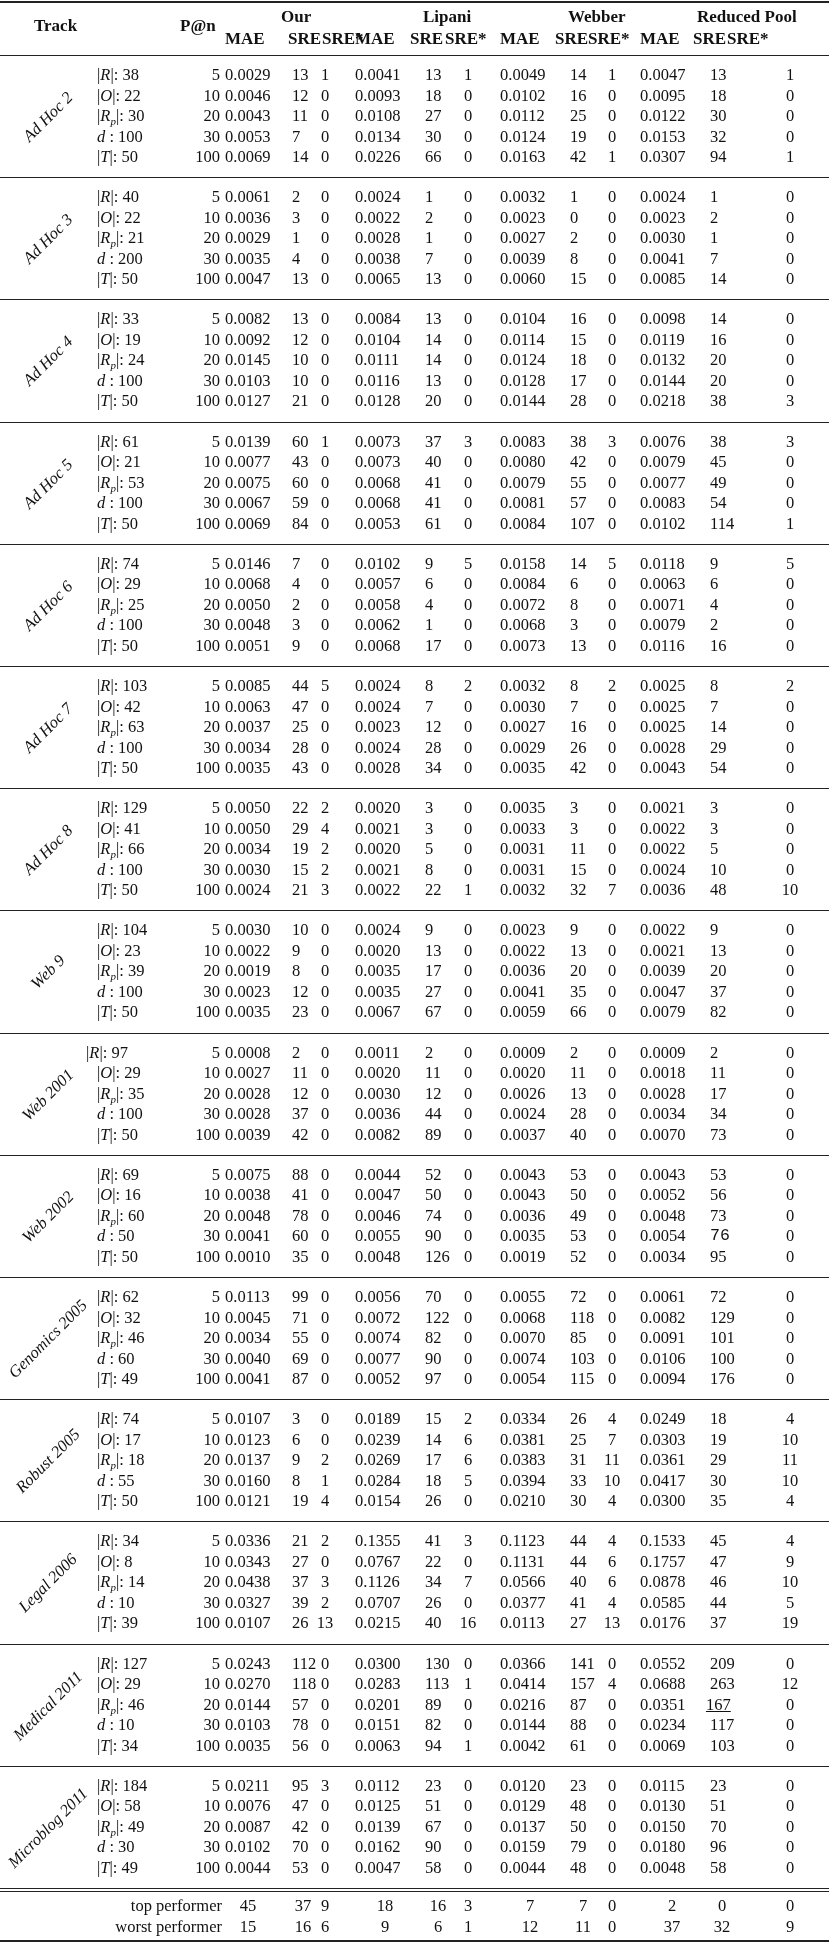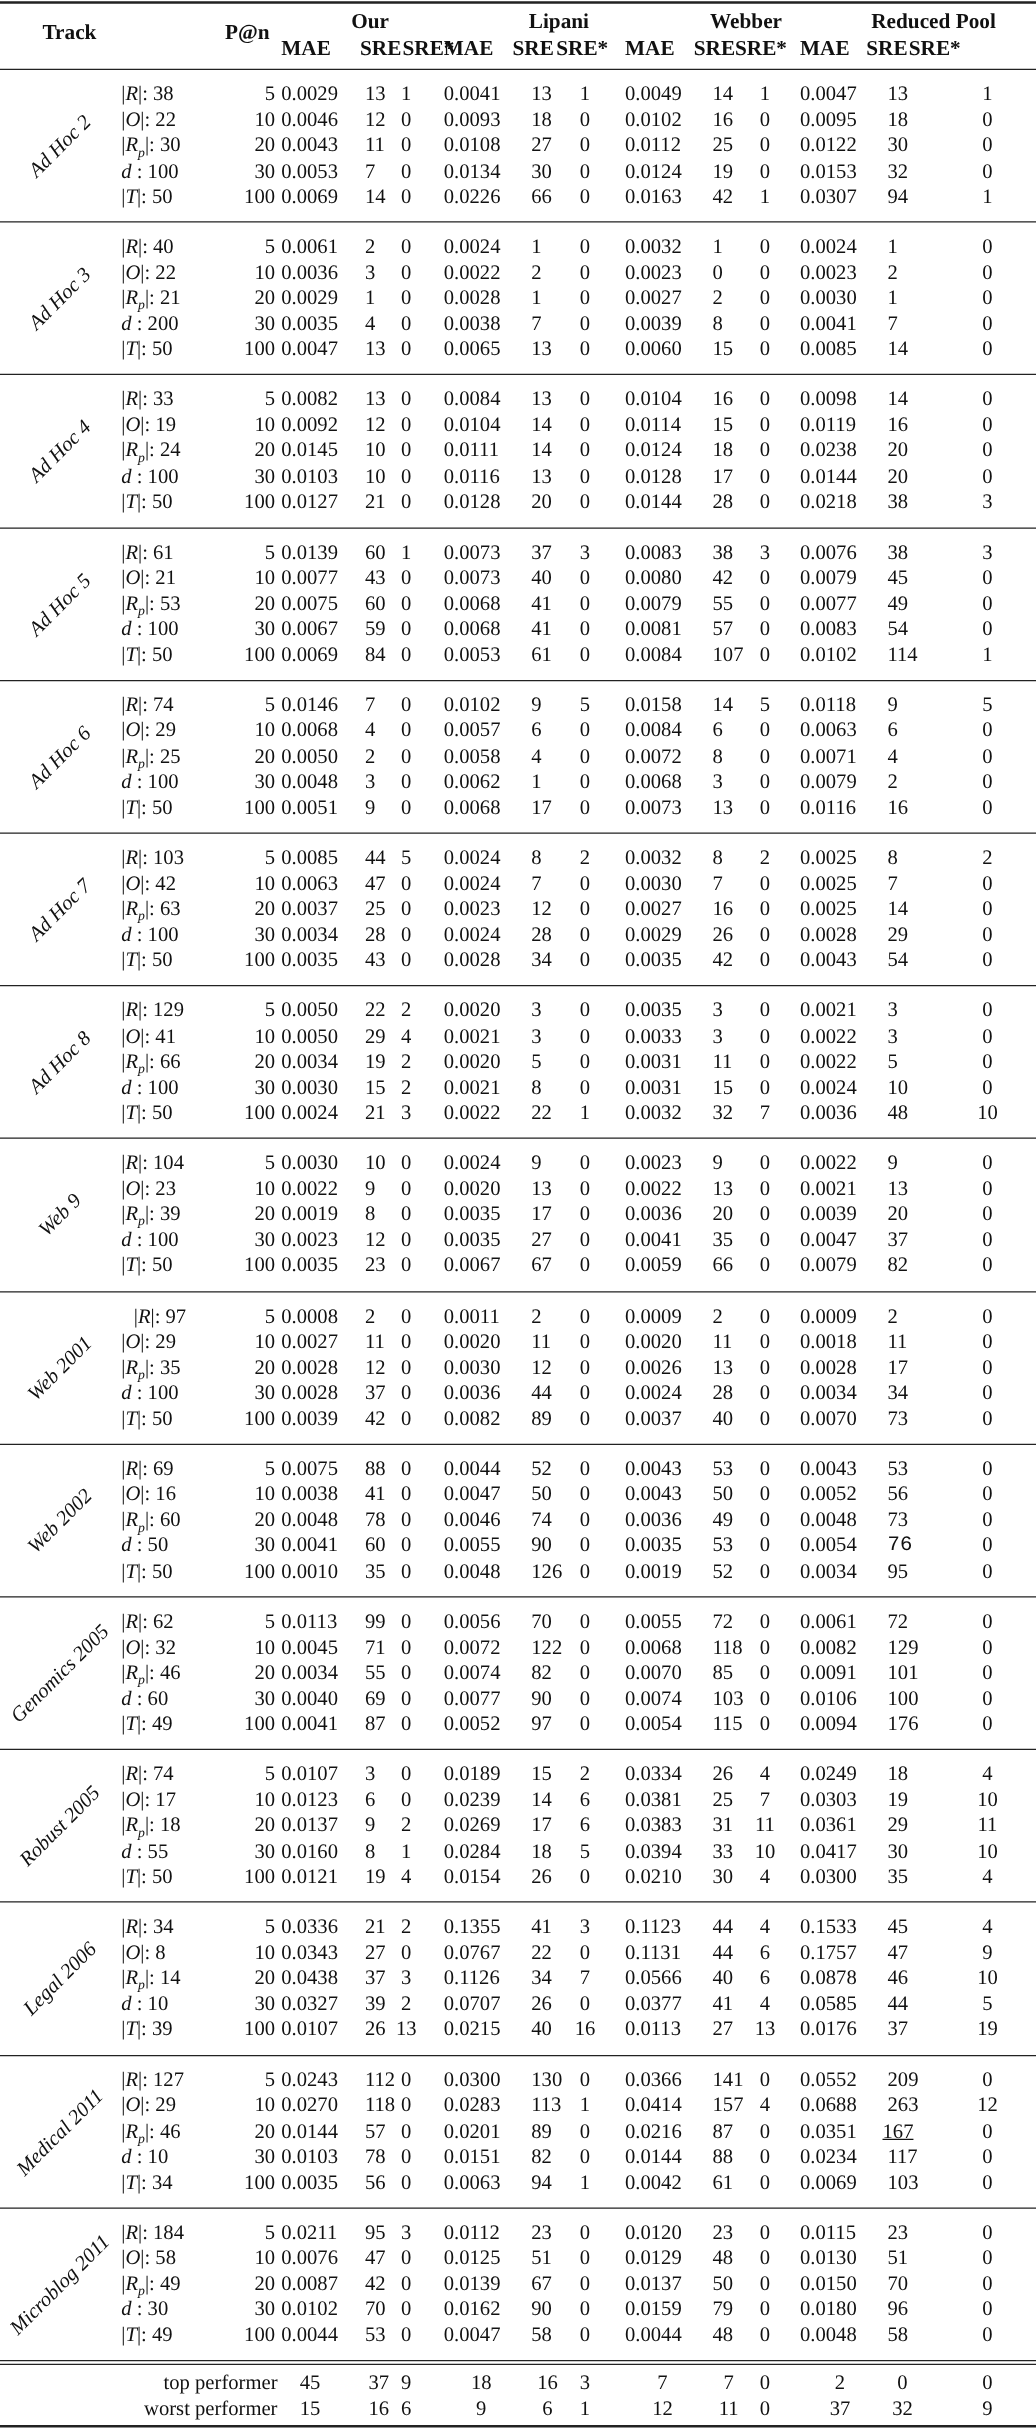--- a/index.html
+++ b/index.html
@@ -262,21 +262,21 @@
           <div class="cell r" style="left: 180px; width: 40px;">20</div>
           <div class="cell l" style="left: 225px;">0.0145</div>
           <div class="cell l" style="left: 292px;">10</div>
           <div class="cell c" style="left: 310px; width: 30px;">0</div>
           <div class="cell l" style="left: 355px;">0.0111</div>
           <div class="cell l" style="left: 425px;">14</div>
           <div class="cell c" style="left: 453px; width: 30px;">0</div>
           <div class="cell l" style="left: 500px;">0.0124</div>
           <div class="cell l" style="left: 570px;">18</div>
           <div class="cell c" style="left: 597px; width: 30px;">0</div>
-          <div class="cell l" style="left: 640px;">0.0238</div>
+          <div class="cell l" style="left: 640px;">0.0132</div>
           <div class="cell l" style="left: 710px;">20</div>
           <div class="cell c" style="left: 775px; width: 30px;">0</div>
         </div>
         <div class="row" style="top: 70.5px;">
           <div class="cell l" style="left: 97px;"><span class="it">d</span> : <span>100</span></div>
           <div class="cell r" style="left: 180px; width: 40px;">30</div>
           <div class="cell l" style="left: 225px;">0.0103</div>
           <div class="cell l" style="left: 292px;">10</div>
           <div class="cell c" style="left: 310px; width: 30px;">0</div>
           <div class="cell l" style="left: 355px;">0.0116</div>
@@ -735,21 +735,21 @@
           <div class="cell l" style="left: 710px;">82</div>
           <div class="cell c" style="left: 775px; width: 30px;">0</div>
         </div>
         <div class="rule" style="top: 121.2px; height: 1px;"></div>
       </div>
       <div class="block" style="top: 1033.6px; height: 122.2px;">
         <div class="track">
           <span class="it">Web 2001</span>
         </div>
         <div class="row" style="top: 9px;">
-          <div class="cell l" style="left: 107px;">|<span class="it">R</span>|: <span>97</span></div>
+          <div class="cell l" style="left: 86px;">|<span class="it">R</span>|: <span>97</span></div>
           <div class="cell r" style="left: 180px; width: 40px;">5</div>
           <div class="cell l" style="left: 225px;">0.0008</div>
           <div class="cell l" style="left: 292px;">2</div>
           <div class="cell c" style="left: 310px; width: 30px;">0</div>
           <div class="cell l" style="left: 355px;">0.0011</div>
           <div class="cell l" style="left: 425px;">2</div>
           <div class="cell c" style="left: 453px; width: 30px;">0</div>
           <div class="cell l" style="left: 500px;">0.0009</div>
           <div class="cell l" style="left: 570px;">2</div>
           <div class="cell c" style="left: 597px; width: 30px;">0</div>

